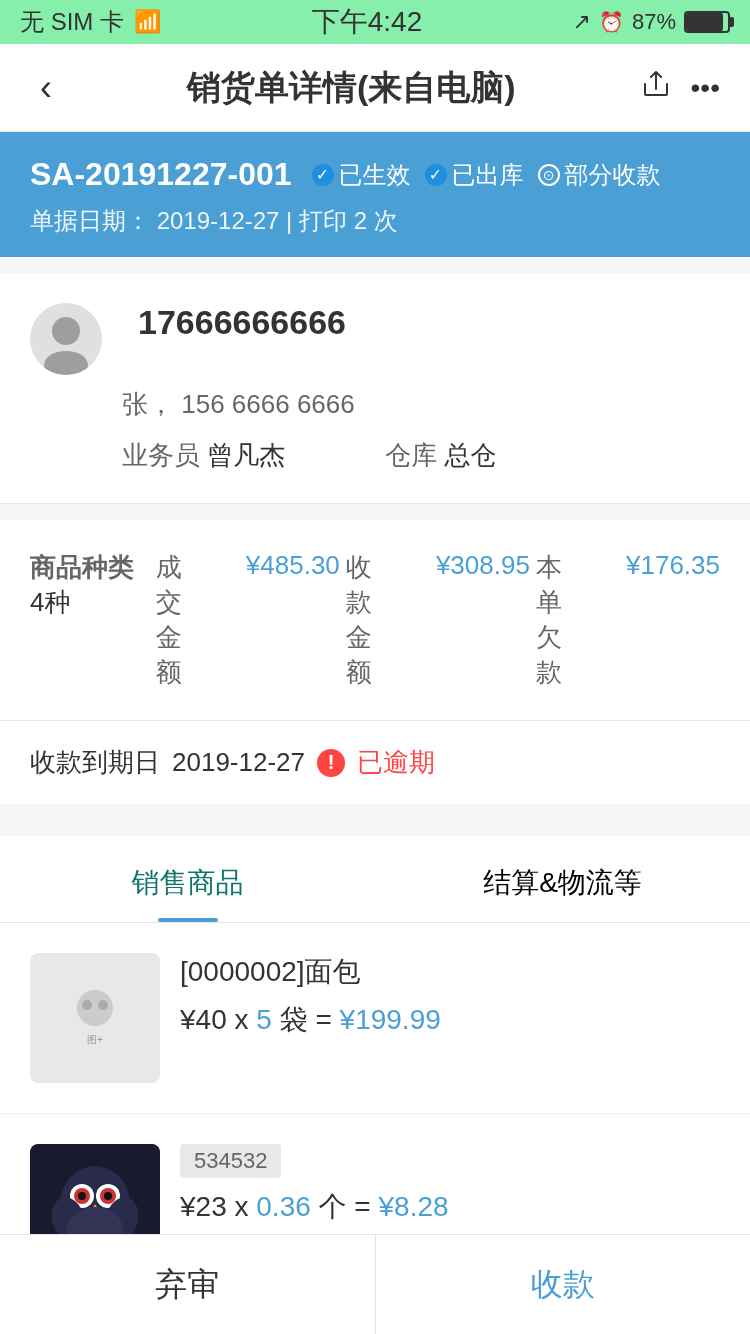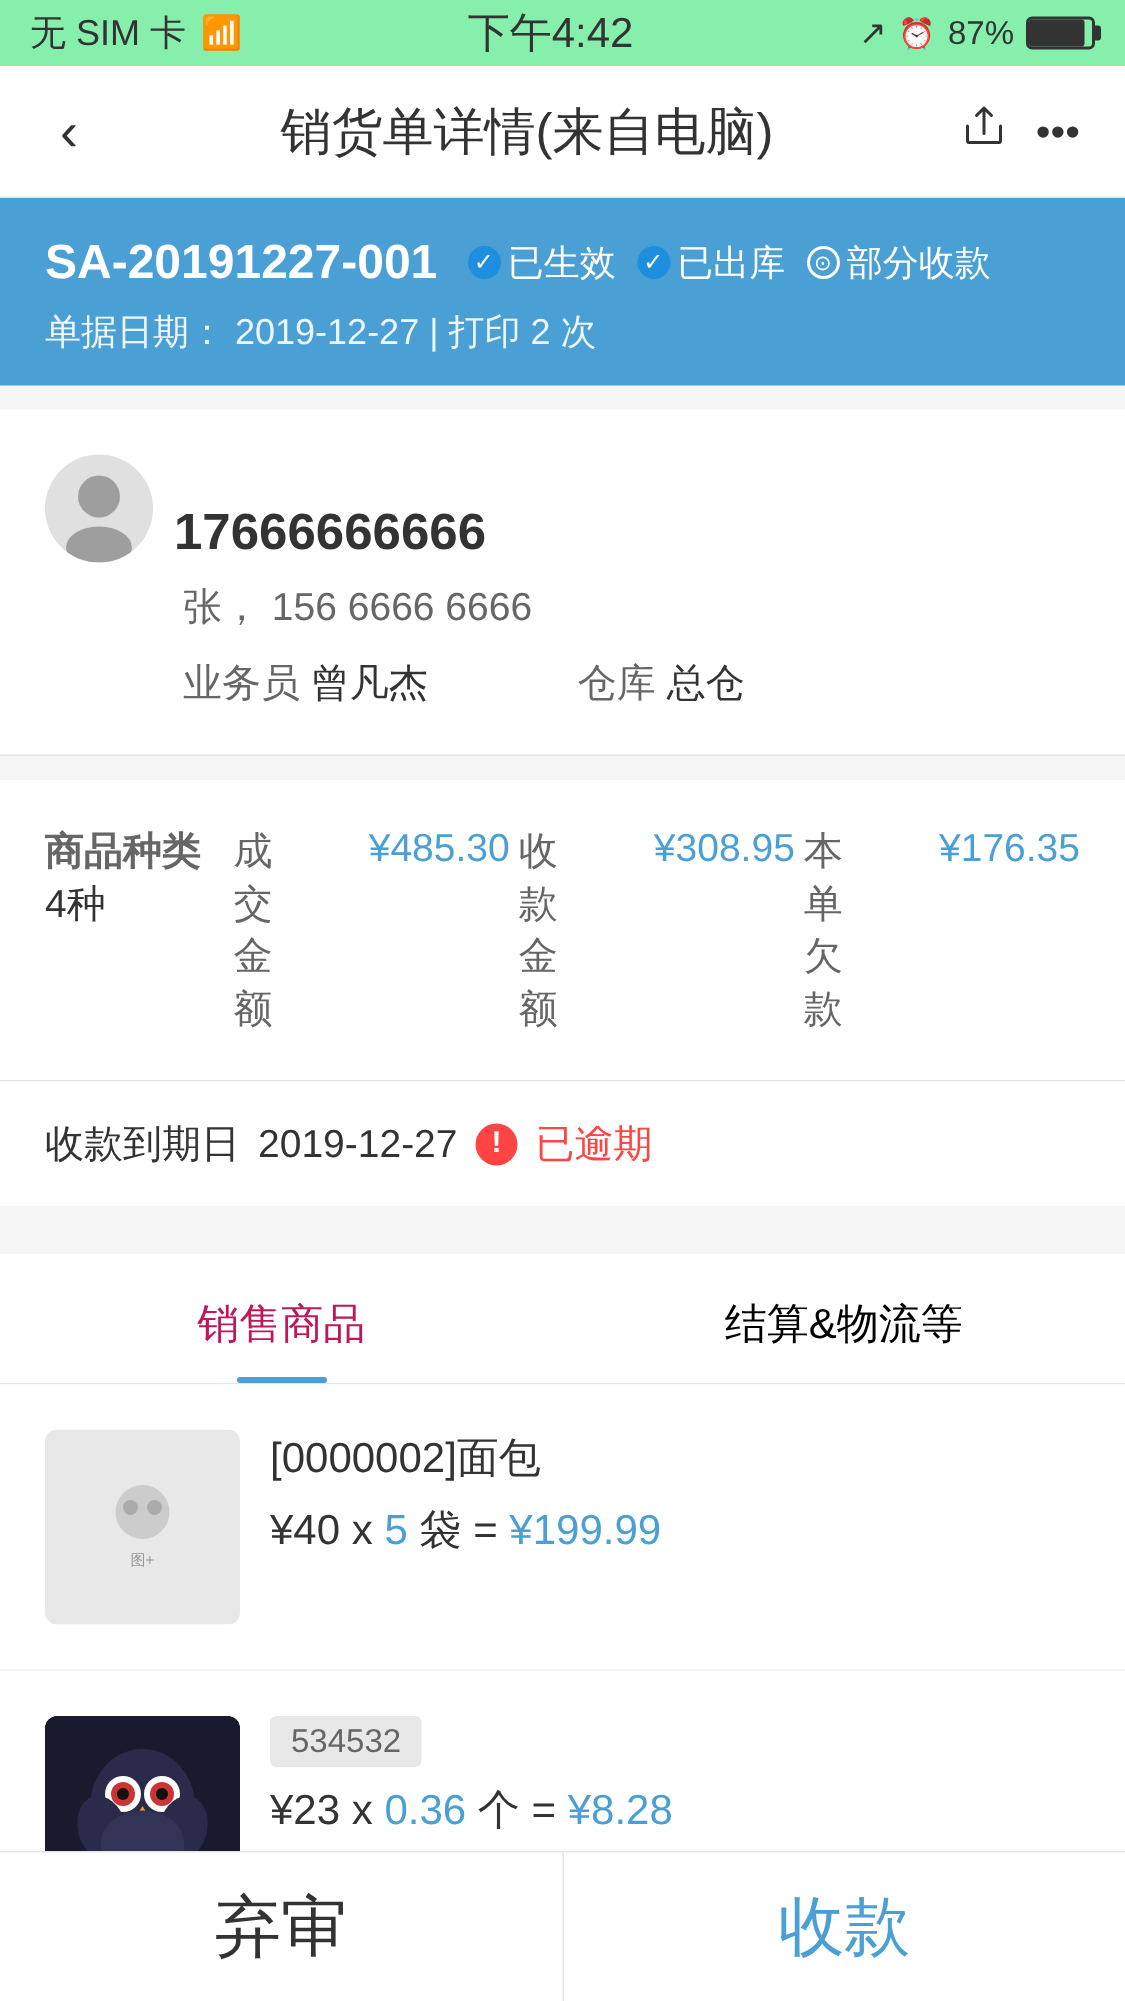--- a/index.html
+++ b/index.html
@@ -61,21 +61,21 @@
       border-bottom: 1px solid #e5e5e5;
     }
     .nav-back {
       font-size: 36px;
       color: #333;
       cursor: pointer;
       padding: 10px;
     }
     .nav-title {
       font-size: 34px;
-      font-weight: 400;
+      font-weight: 700;
       color: #333;
     }
     .nav-actions {
       display: flex;
       align-items: center;
       gap: 20px;
     }
     .nav-share, .nav-more {
       font-size: 28px;
       color: #333;
@@ -134,22 +134,22 @@
     
     .customer-section {
       background: #fff;
       padding: 30px;
       margin-top: 16px;
       display: flex;
       flex-direction: column;
     }
     .customer-top {
       display: flex;
-      align-items: flex-end;
-      gap: 14px;
+      align-items: flex-start;
+      gap: 36px;
       margin-bottom: 12px;
     }
     .avatar {
       width: 72px; height: 72px;
       background: #e8e8e8;
       border-radius: 50%;
       display: flex; align-items: center; justify-content: center;
       overflow: hidden;
     }
     .customer-name {
@@ -247,21 +247,21 @@
     .tab {
       flex: 1;
       text-align: center;
       padding: 28px 20px 20px;
       font-size: 28px;
       color: #000000;
       cursor: pointer;
       position: relative;
     }
     .tab.active {
-      color: #be185d;
+      color: #0f766e;
     }
     .tab.active::after {
       content: '';
       position: absolute;
       bottom: 0;
       left: 50%;
       transform: translateX(-50%);
       width: 60px;
       height: 4px;
       background: #4a9fd4;
@@ -346,21 +346,21 @@
       height: 100px;
       background: #fff;
       border-top: 1px solid #e5e5e5;
       display: flex;
     }
     .bottom-btn {
       flex: 1;
       display: flex;
       align-items: center;
       justify-content: center;
-      font-size: 44px;
+      font-size: 32px;
       cursor: pointer;
     }
     .bottom-btn-cancel {
       color: #333;
       border-right: 1px solid #e5e5e5;
     }
     .bottom-btn-pay {
       color: #4a9fd4;
     }
 

